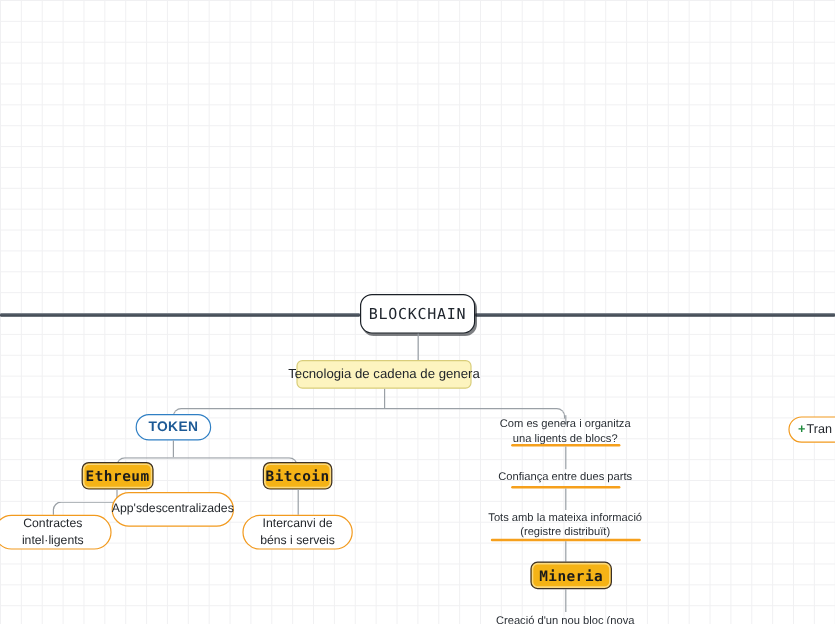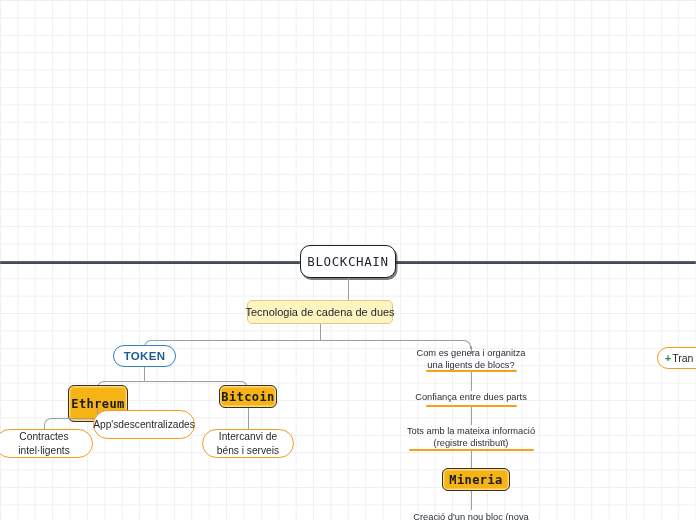--- a/index.html
+++ b/index.html
@@ -135,40 +135,40 @@
   <div class="trunk" style="left:0; top:261px; width:300px;"></div>
   <div class="trunk" style="left:396px; top:261px; width:300px;"></div>
 
   <div class="node node-root" style="left:300px; top:245px; width:96px; height:33px;border-radius:10px;">
     <span>BLOCKCHAIN</span>
   </div>
 
   <div class="conn conn-v" style="left:348px; top:278px; height:22px;"></div>
 
   <div class="node node-yellow" style="left:247px; top:300px; width:146px; height:24px;">
-    <span>Tecnologia de cadena de dues</span>
+    <span>Tecnologia de cadena de genera</span>
   </div>
 
   <div class="conn conn-v" style="left:319.5px; top:324px; height:16px;"></div>
 
   <div class="branch" style="left:144px; top:340px; width:327px; height:9px;"></div>
 
   <div class="conn conn-v" style="left:144px; top:346px; height:8px;"></div>
   <div class="conn conn-v" style="left:471px; top:346px; height:8px;"></div>
 
   <div class="node node-token" style="left:113px; top:345px; width:63px; height:22px;">
     <span>TOKEN</span>
   </div>
 
   <div class="conn conn-v" style="left:144px; top:367px; height:14px;"></div>
   <div class="branch" style="left:97px; top:381px; width:151px; height:8px;"></div>
   <div class="conn conn-v" style="left:97px; top:387px; height:9px;"></div>
   <div class="conn conn-v" style="left:248px; top:387px; height:9px;"></div>
 
-  <div class="node node-orange" style="left:68px; top:385px; width:60px; height:37px;">
+  <div class="node node-orange" style="left:68px; top:385px; width:60px; height:23px;">
     <span>Ethreum</span>
   </div>
   <div class="node node-orange" style="left:219px; top:385px; width:58px; height:23px;">
     <span>Bitcoin</span>
   </div>
 
   <div class="conn conn-v" style="left:97px; top:408px; height:10px;"></div>
   <div class="branch" style="left:44px; top:418px; width:100px; height:8px;"></div>
   <div class="conn conn-v" style="left:44px; top:424px; height:5px;"></div>
   <div class="conn conn-v" style="left:144px; top:424px; height:5px;"></div>

